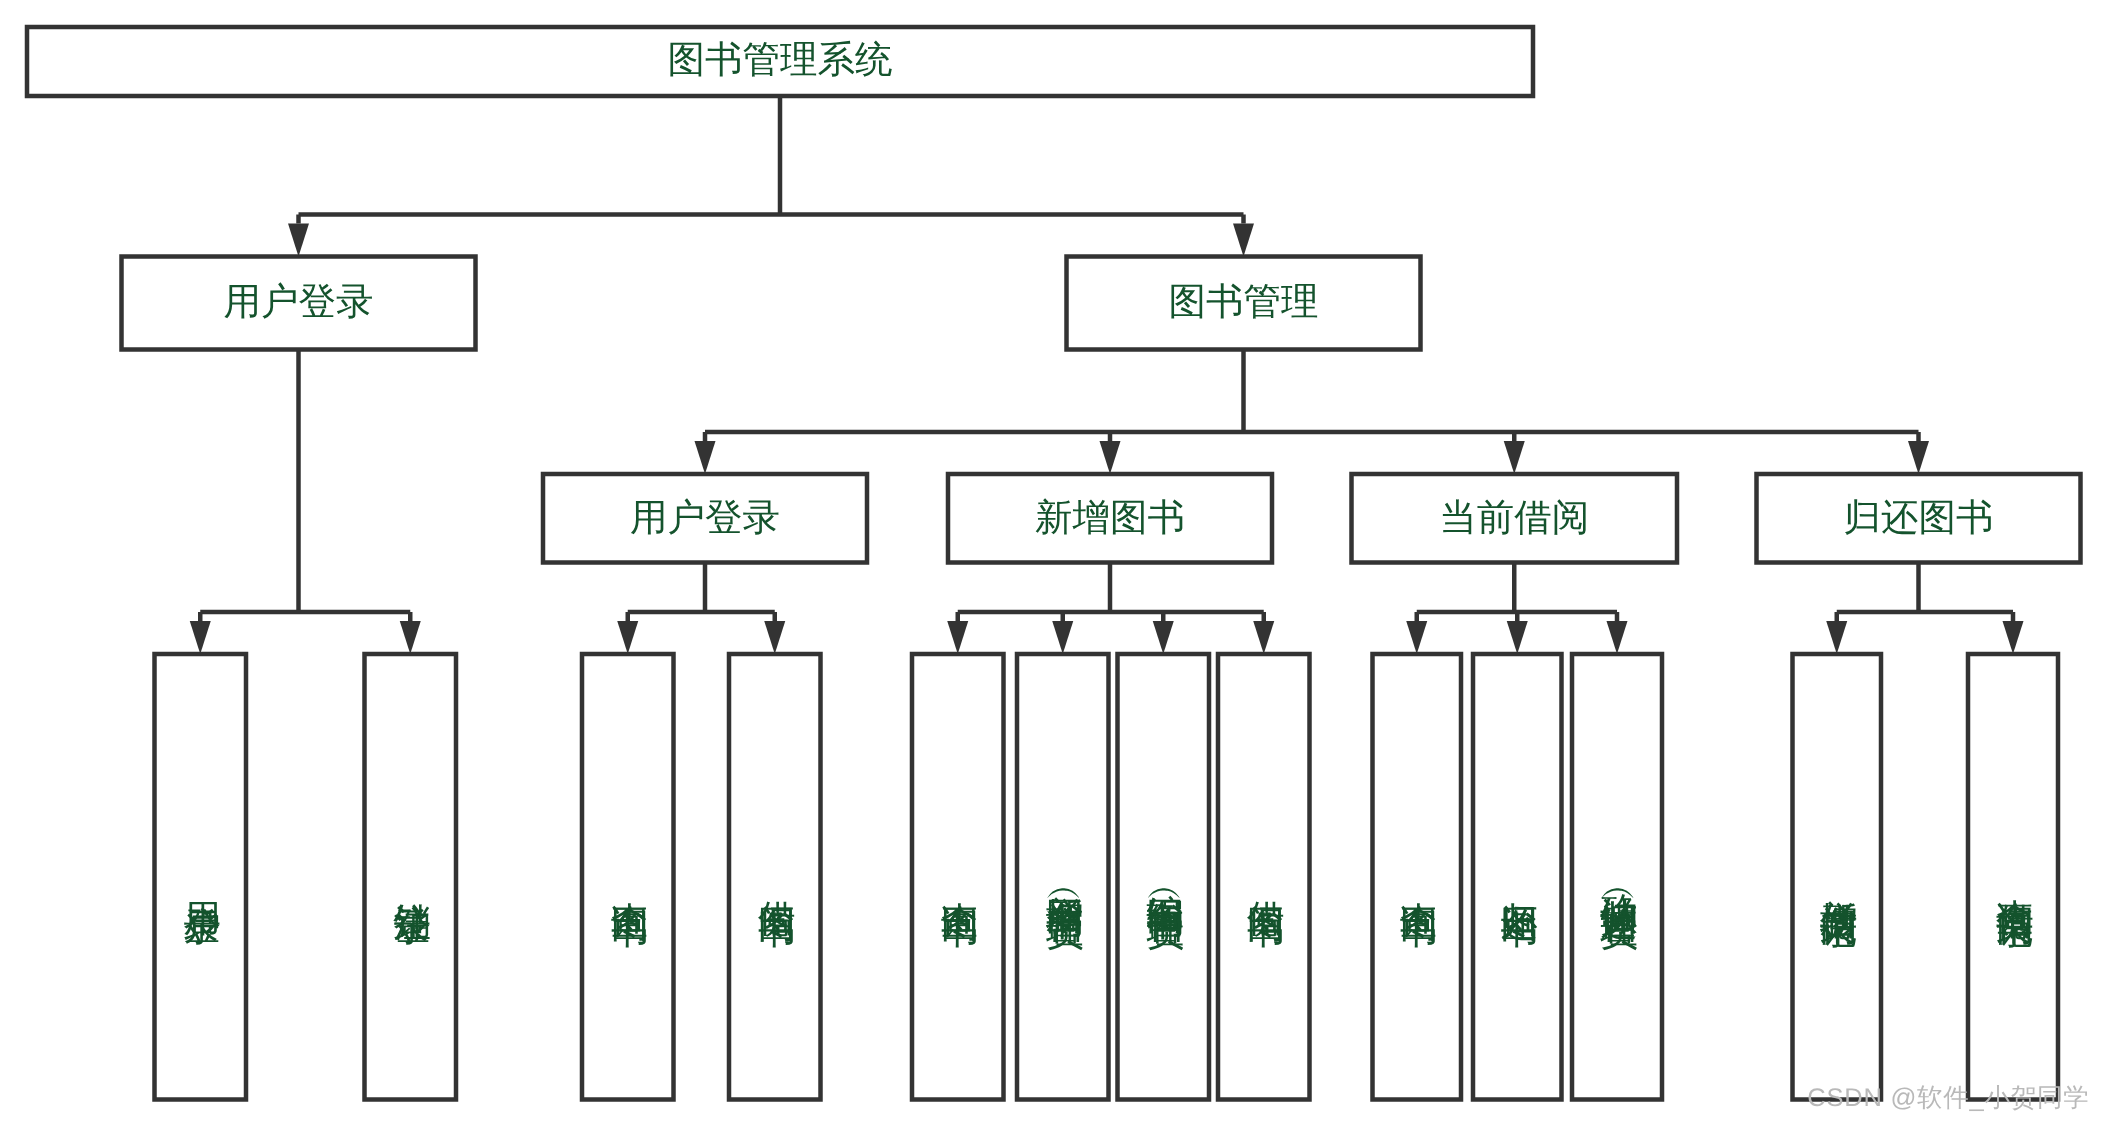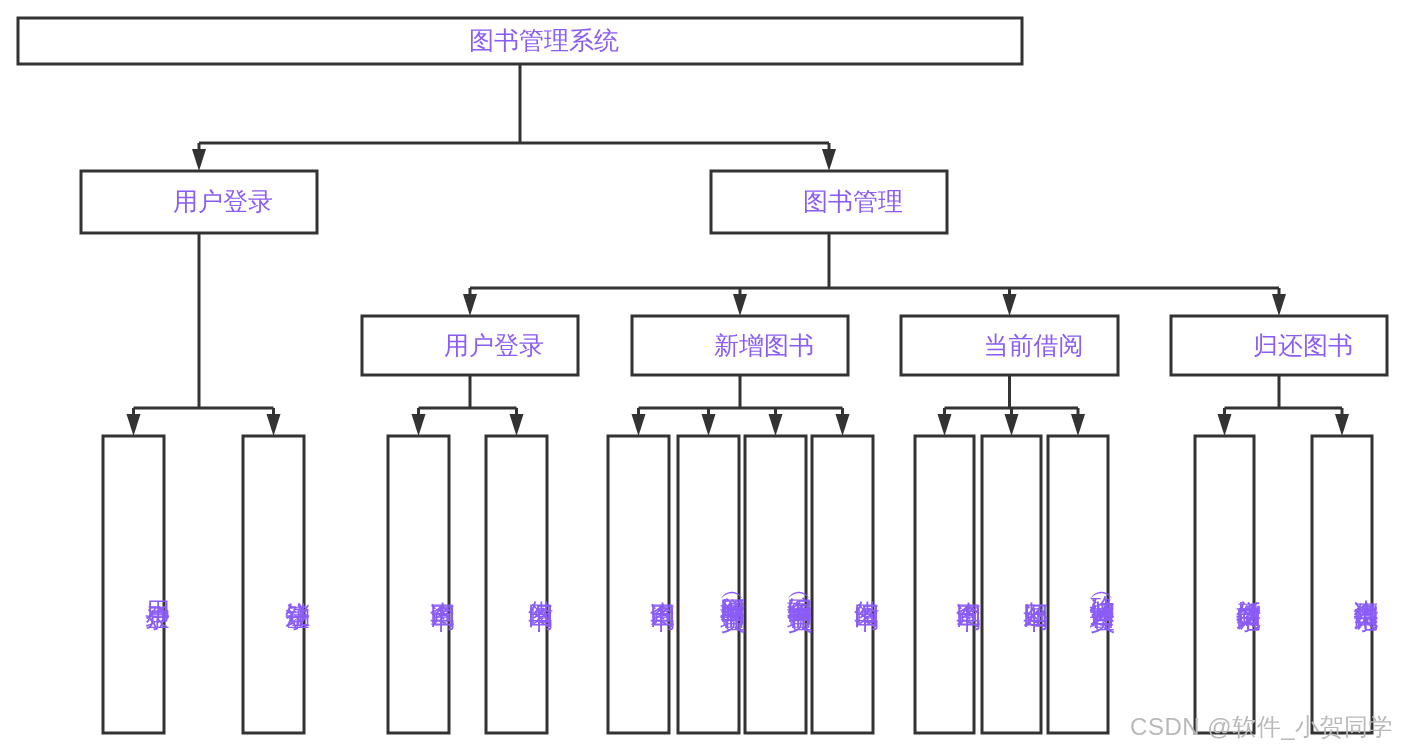--- a/index.html
+++ b/index.html
@@ -38,48 +38,47 @@
   }
   .arrowhead {
     fill: #333333;
     stroke: none;
   }
   .node-label {
     position: absolute;
     display: flex;
     align-items: center;
     justify-content: center;
-    color: #8b5cf6;
+    color: #14532d;
     font-family: "Liberation Sans", "DejaVu Sans", sans-serif;
     line-height: 1.18;
     text-align: center;
     pointer-events: none;
     box-sizing: border-box;
-    margin-left: 24px;
   }
   .node-label.horizontal {
     font-size: 25px;
   }
   .node-label.vertical {
     writing-mode: vertical-rl;
     text-orientation: upright;
     font-size: 25px;
     letter-spacing: 2px;
     padding: 6px 0;
   }
   .node-hit {
     position: absolute;
     box-sizing: border-box;
     background: transparent;
   }
   .watermark {
     position: absolute;
     right: 12px;
     bottom: 4px;
-    font-size: 24px;
+    font-size: 17px;
     color: #b9b9b9;
     font-family: "Liberation Sans", "DejaVu Sans", sans-serif;
     white-space: nowrap;
     letter-spacing: 0.5px;
   }
 </style>
 </head>
 <body>
 
 <div id="diagram-root">

